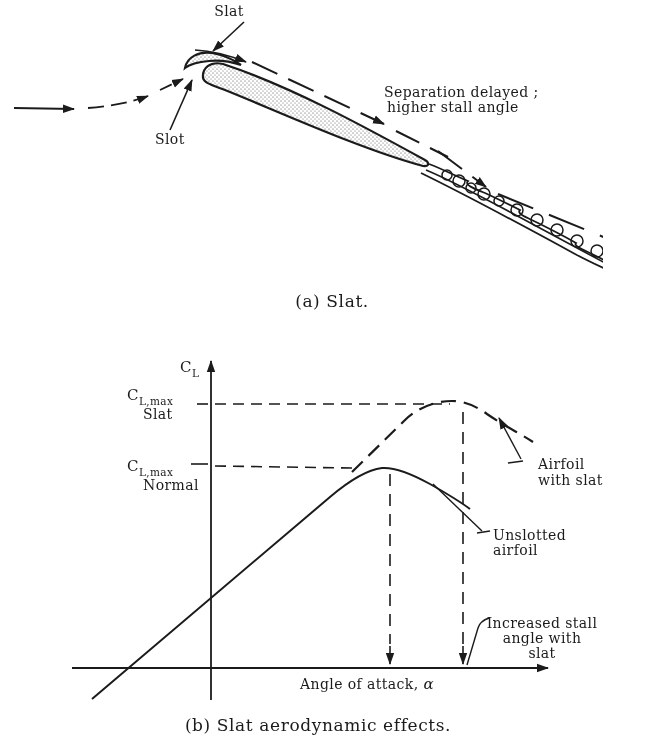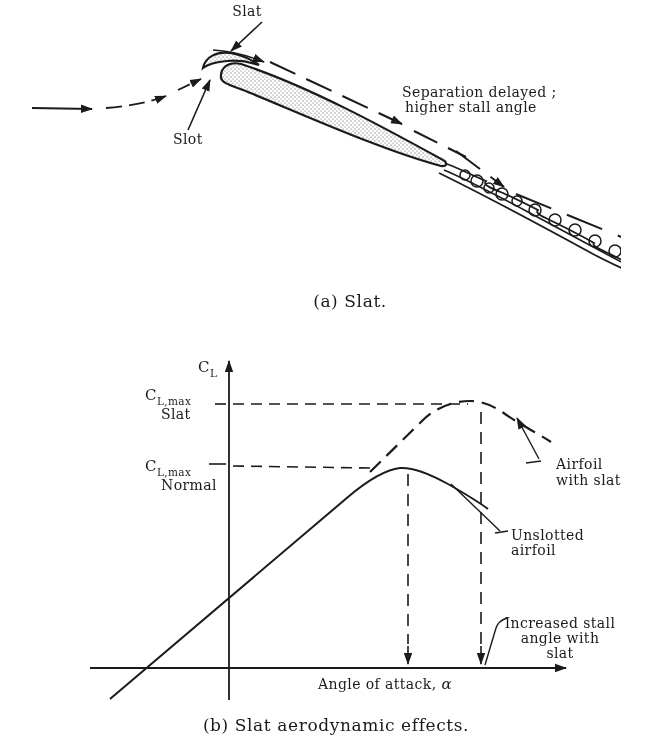--- a/index.html
+++ b/index.html
@@ -1,16 +1,16 @@
 <!DOCTYPE html>
 <html><head>
 <meta charset="utf-8">
 <style>
   html,body{margin:0;padding:0;background:#ffffff;}
-  .stage{position:relative;width:603px;height:743px;background:#fff;overflow:hidden;margin-left:18px;}
+  .stage{position:relative;width:603px;height:743px;background:#fff;overflow:hidden;}
   svg{position:absolute;left:0;}
   #panelA{top:0;}
   #panelB{top:330px;}
   .t{font-family:"DejaVu Serif",serif;fill:#1b1b1b;letter-spacing:0.4px;}
   .s14{font-size:14px;}
   .s15{font-size:15px;}
   .s11{font-size:10.5px;}
   .s17{font-size:17px;letter-spacing:0.6px;}
   .ln{stroke:#1b1b1b;fill:none;}
 </style>

